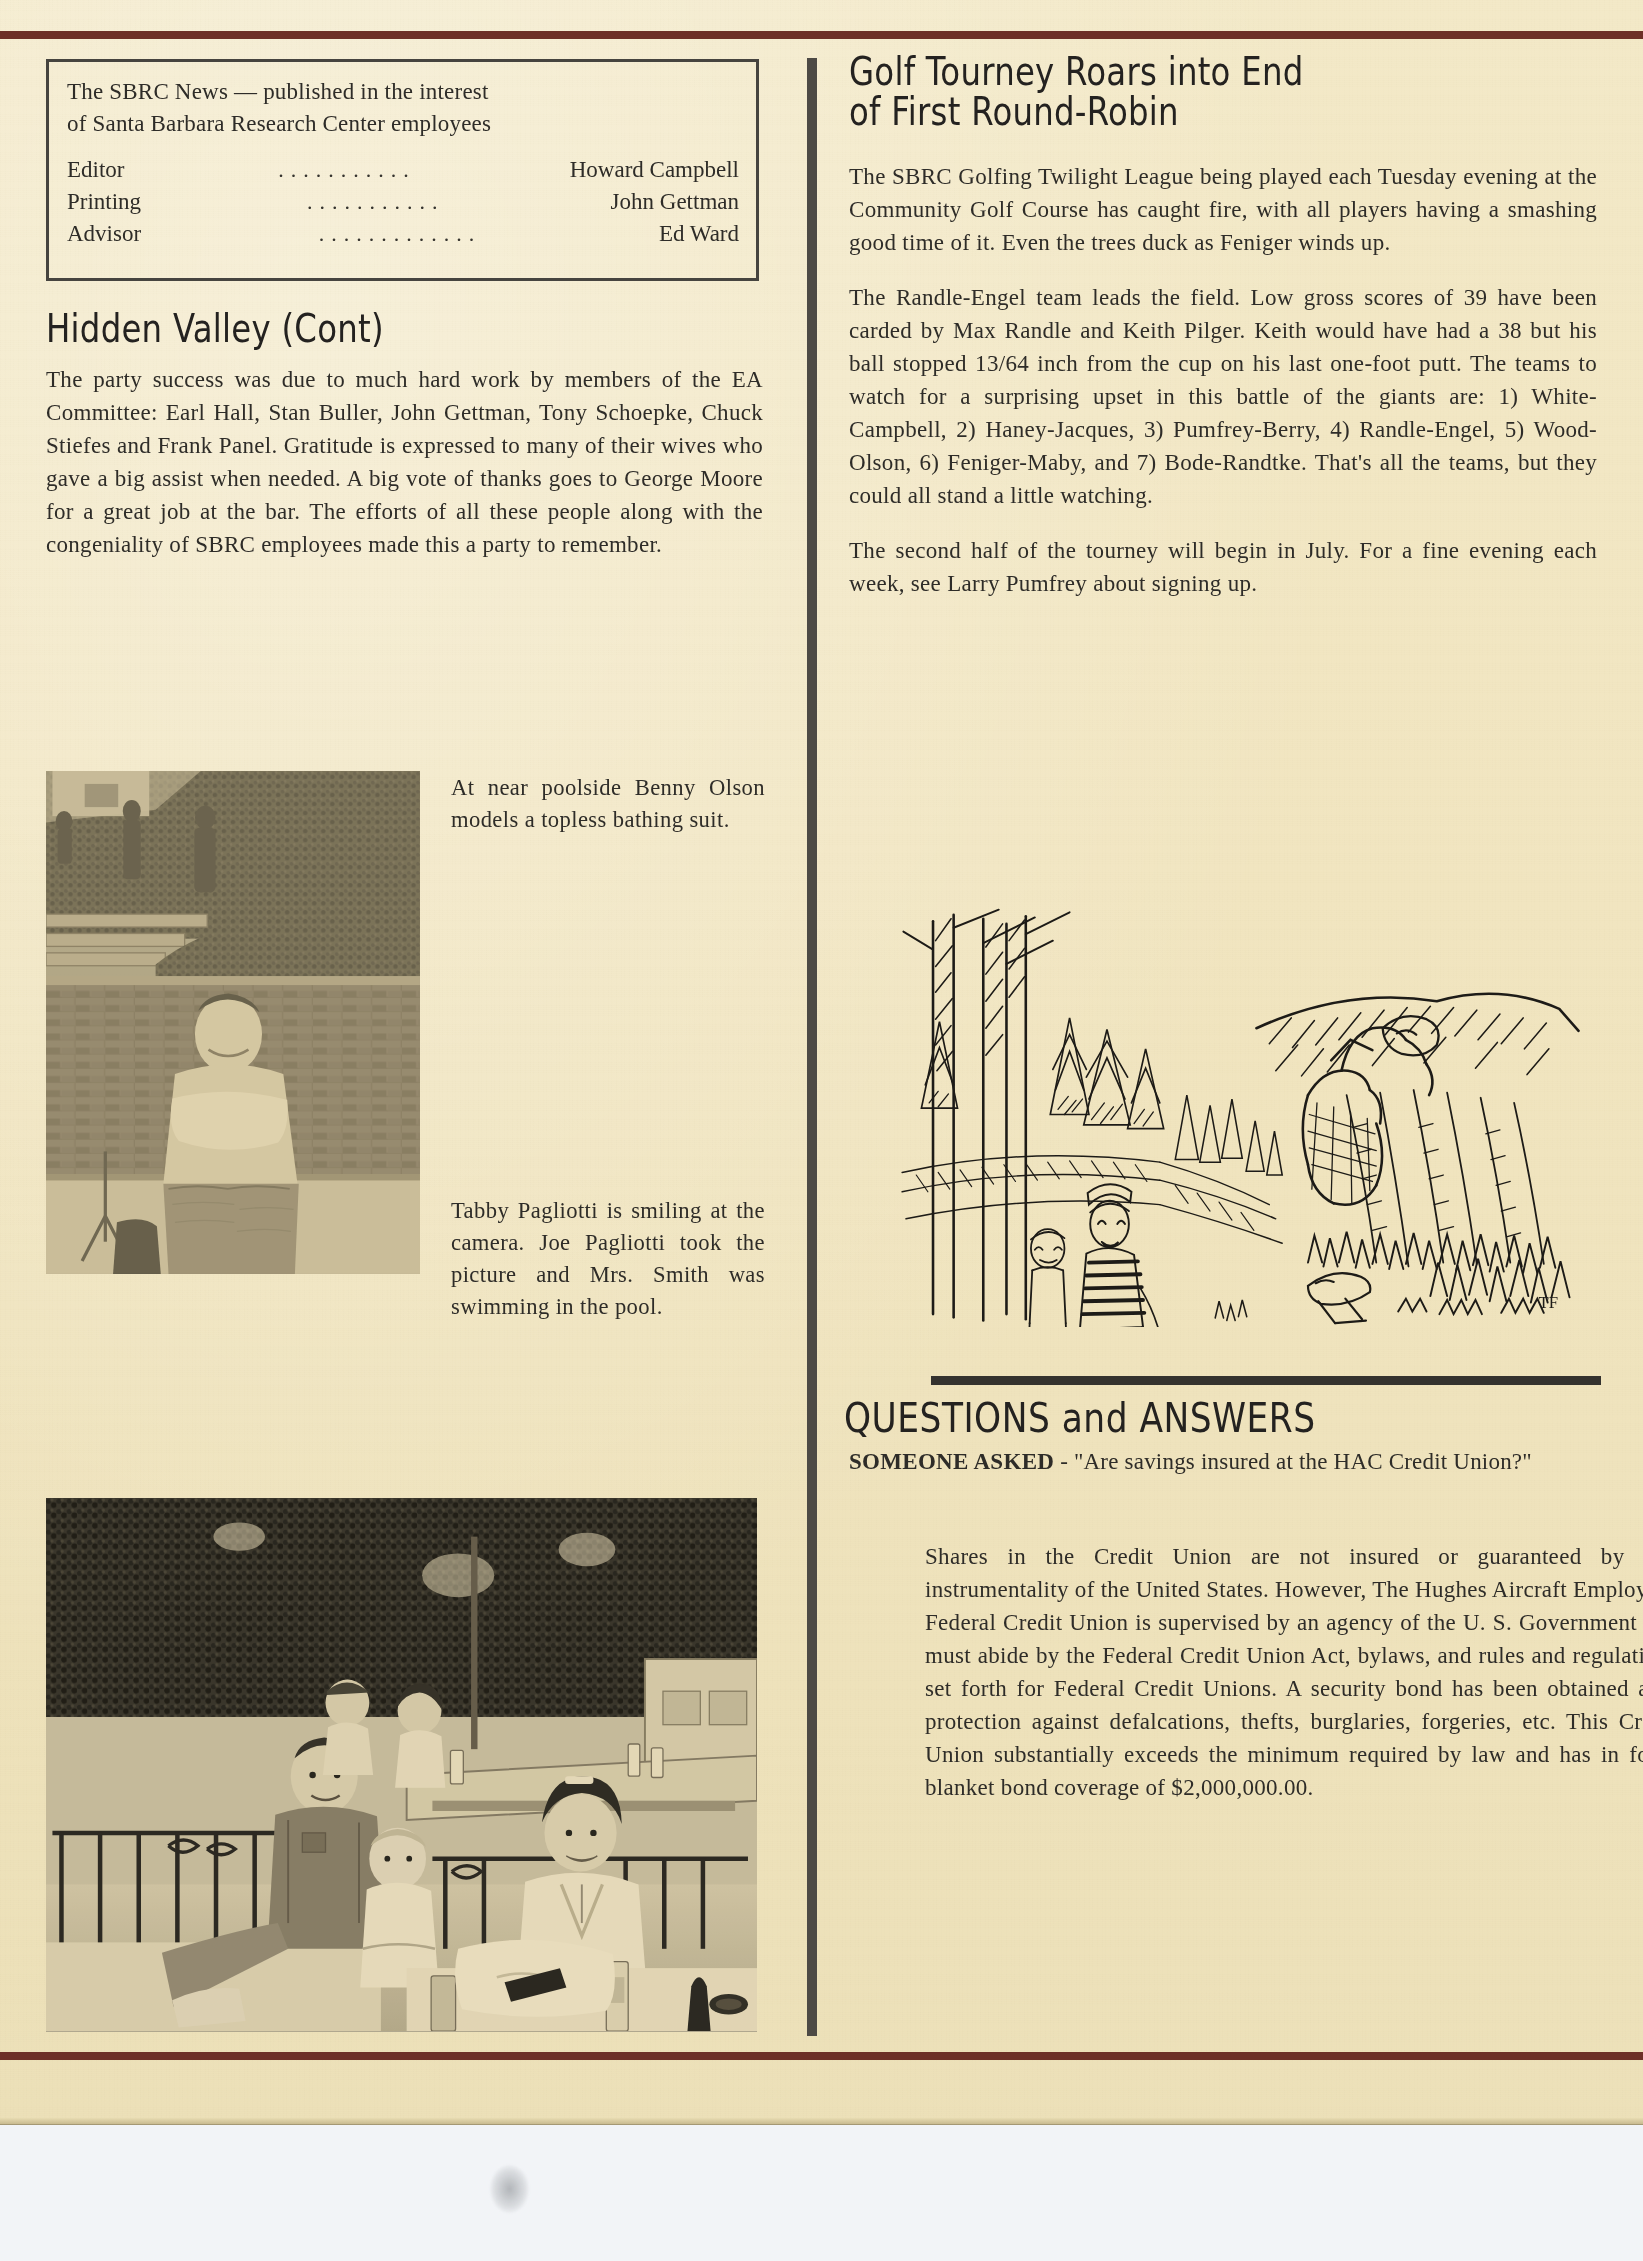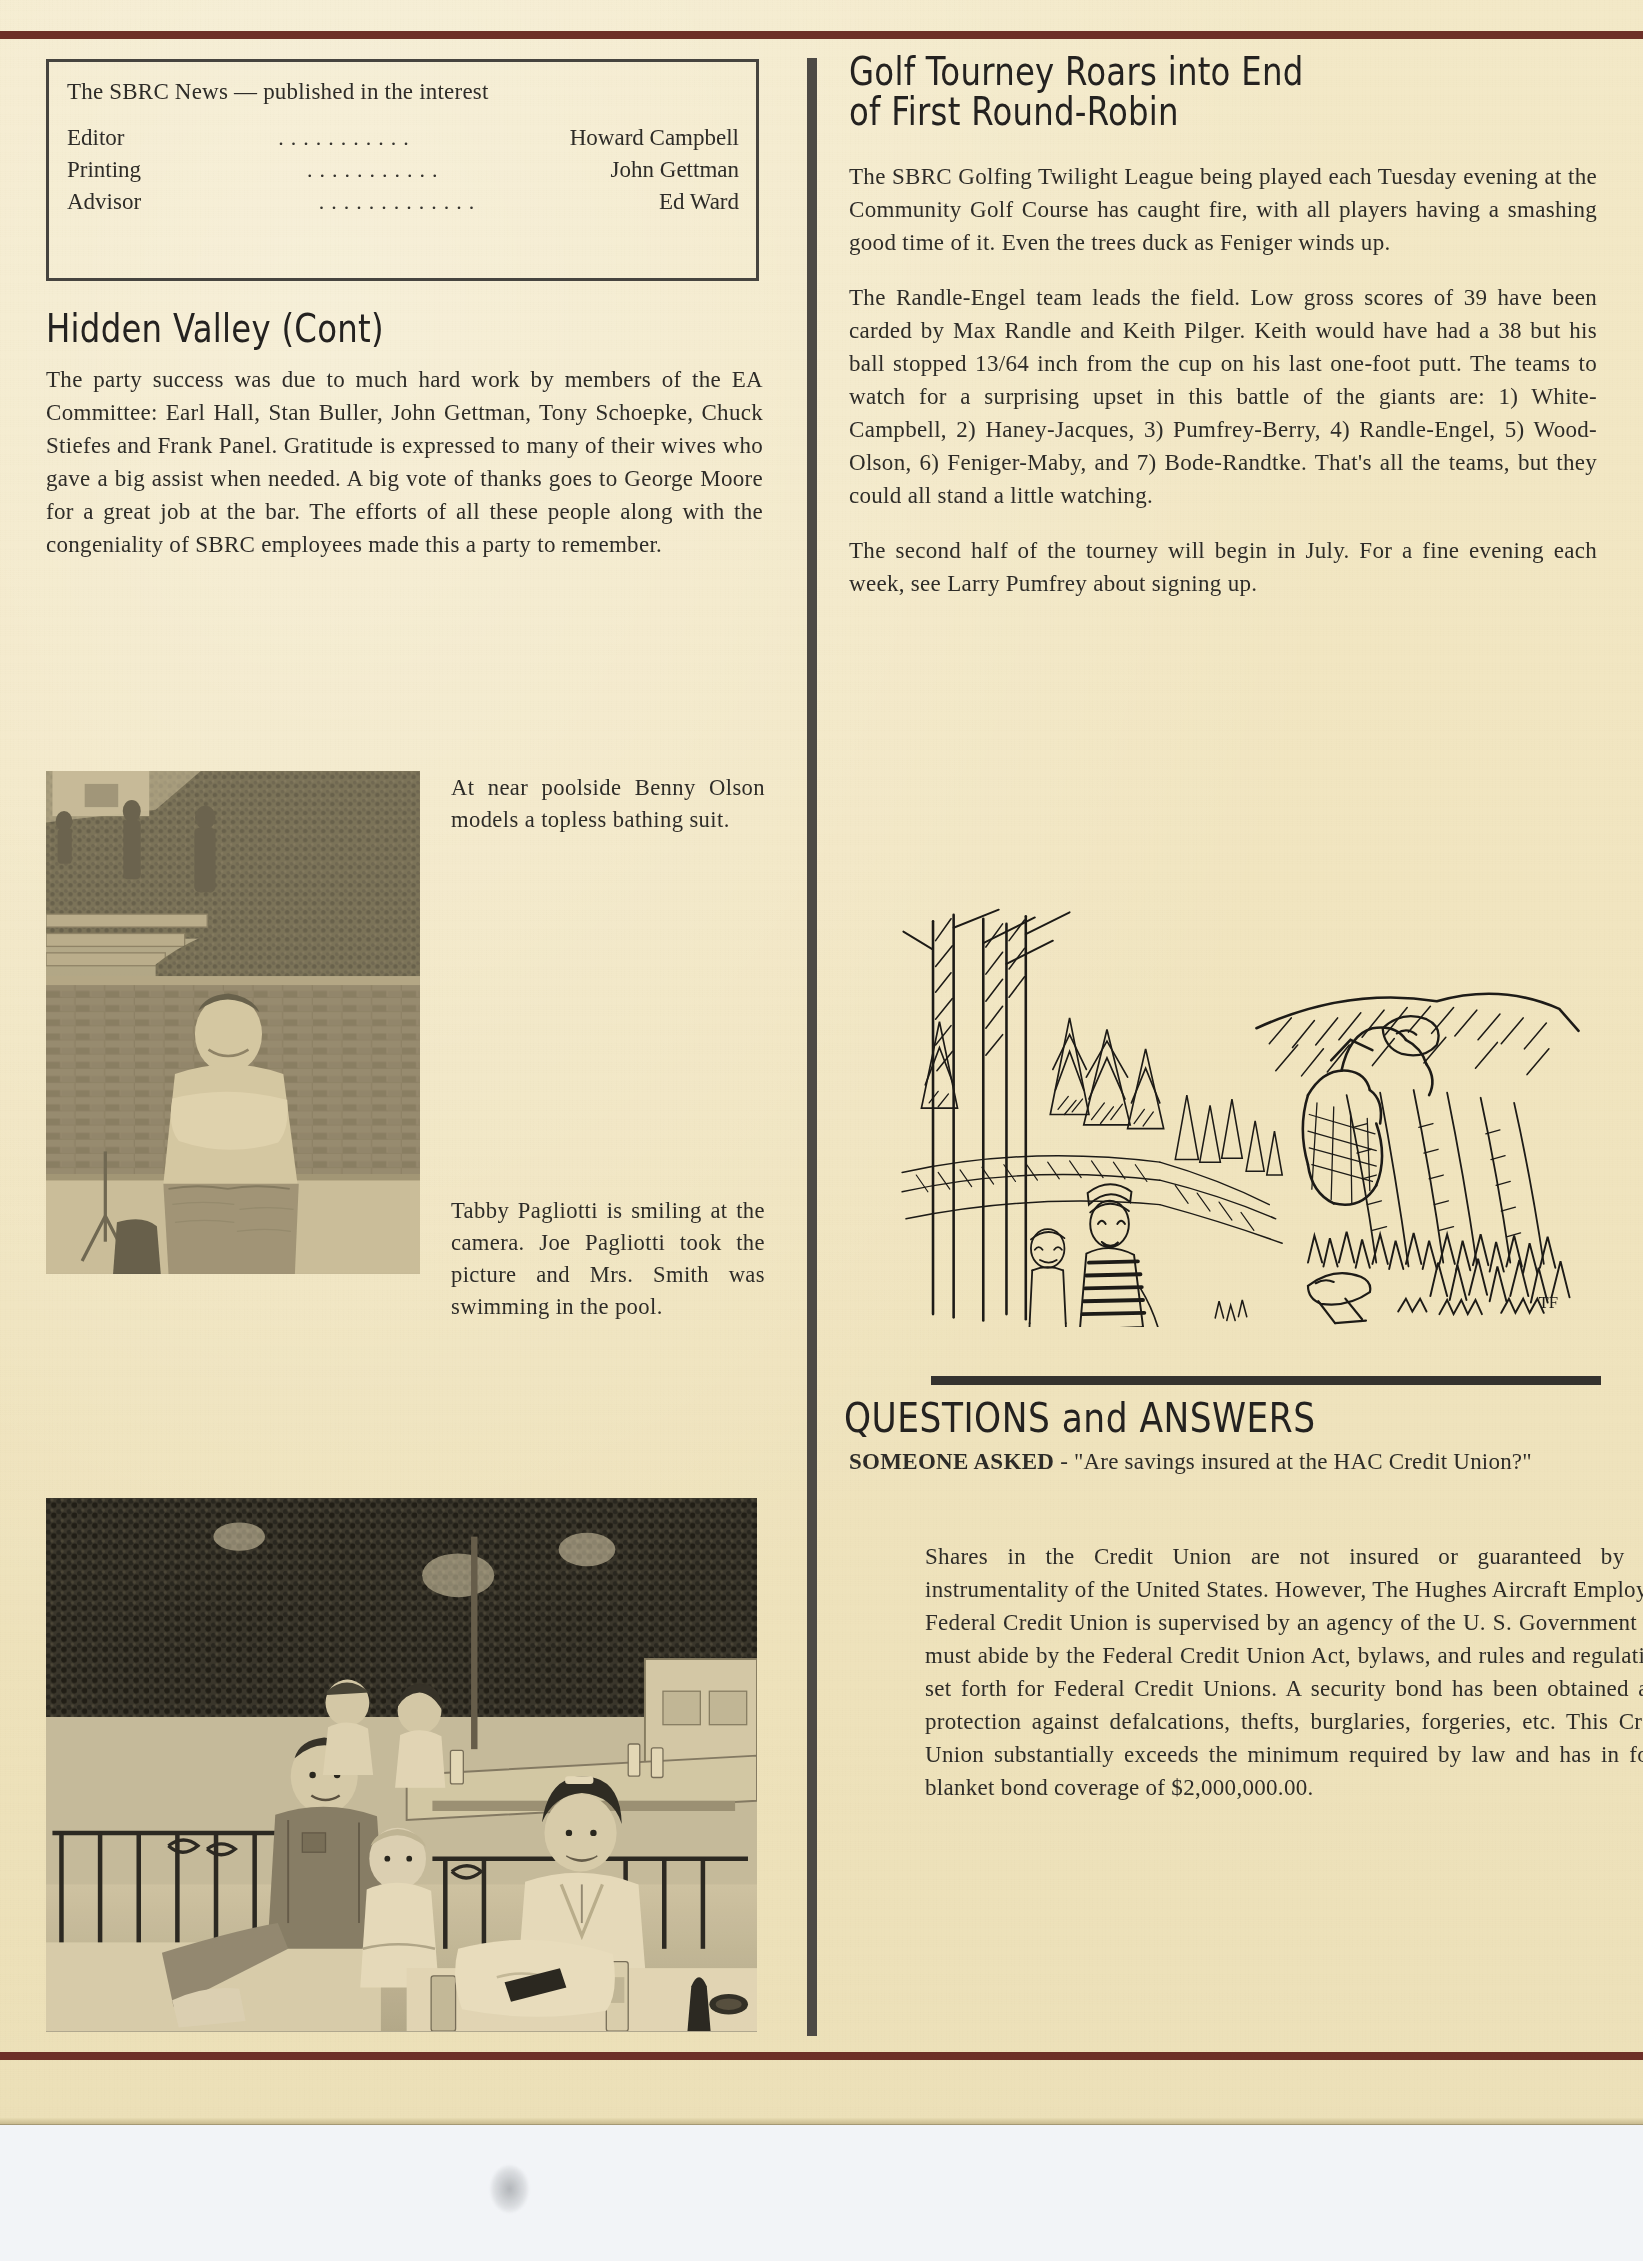--- a/index.html
+++ b/index.html
@@ -308,20 +308,21 @@
   <div class="sheet-bottom-edge"></div>
   <div class="scanner-bg"></div>
   <div class="scan-smudge"></div>
 
   <div class="rule-maroon rule-top"></div>
   <div class="rule-maroon rule-bottom"></div>
   <div class="col-divider"></div>
 
   <div class="masthead">
     <div class="masthead-intro">The SBRC News — published in the interest</div>
+    <div class="masthead-intro">of Santa Barbara Research Center employees</div>
     <div class="masthead-spacer"></div>
 
     <div class="credit-row">
       <span class="credit-role">Editor</span>
       <span class="credit-dots">...........</span>
       <span class="credit-name">Howard Campbell</span>
     </div>
     <div class="credit-row">
       <span class="credit-role">Printing</span>
       <span class="credit-dots">...........</span>

